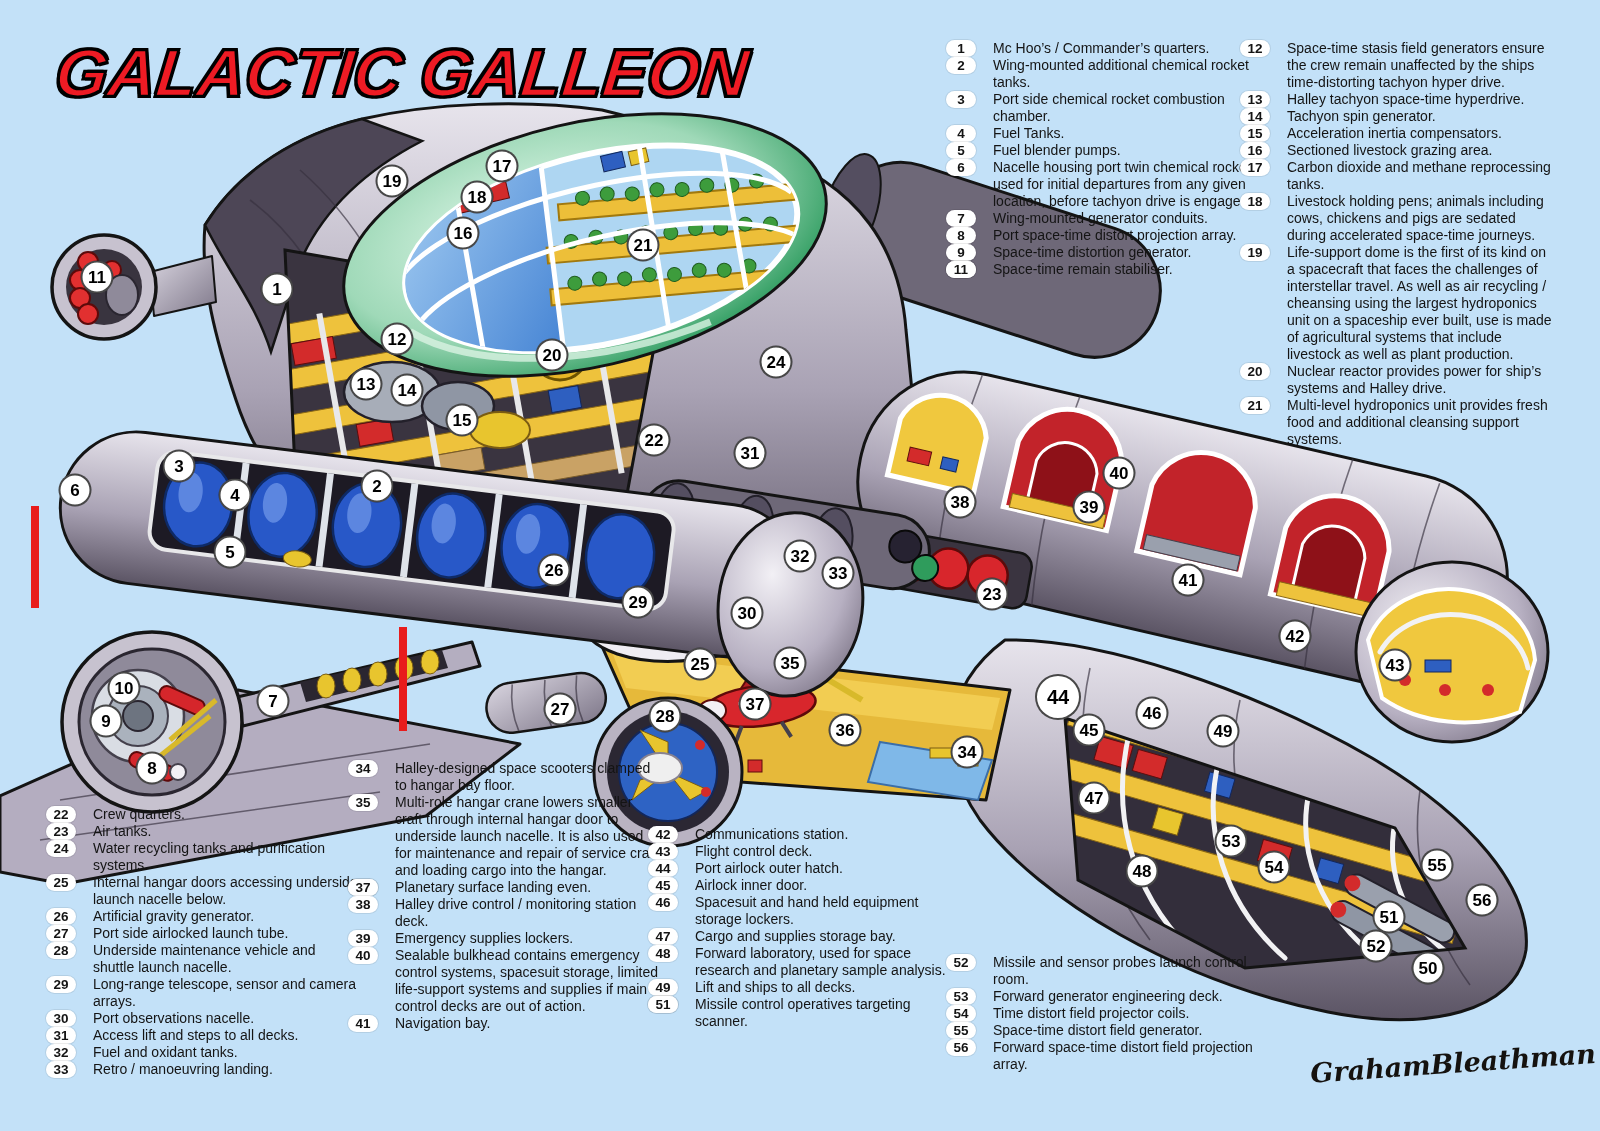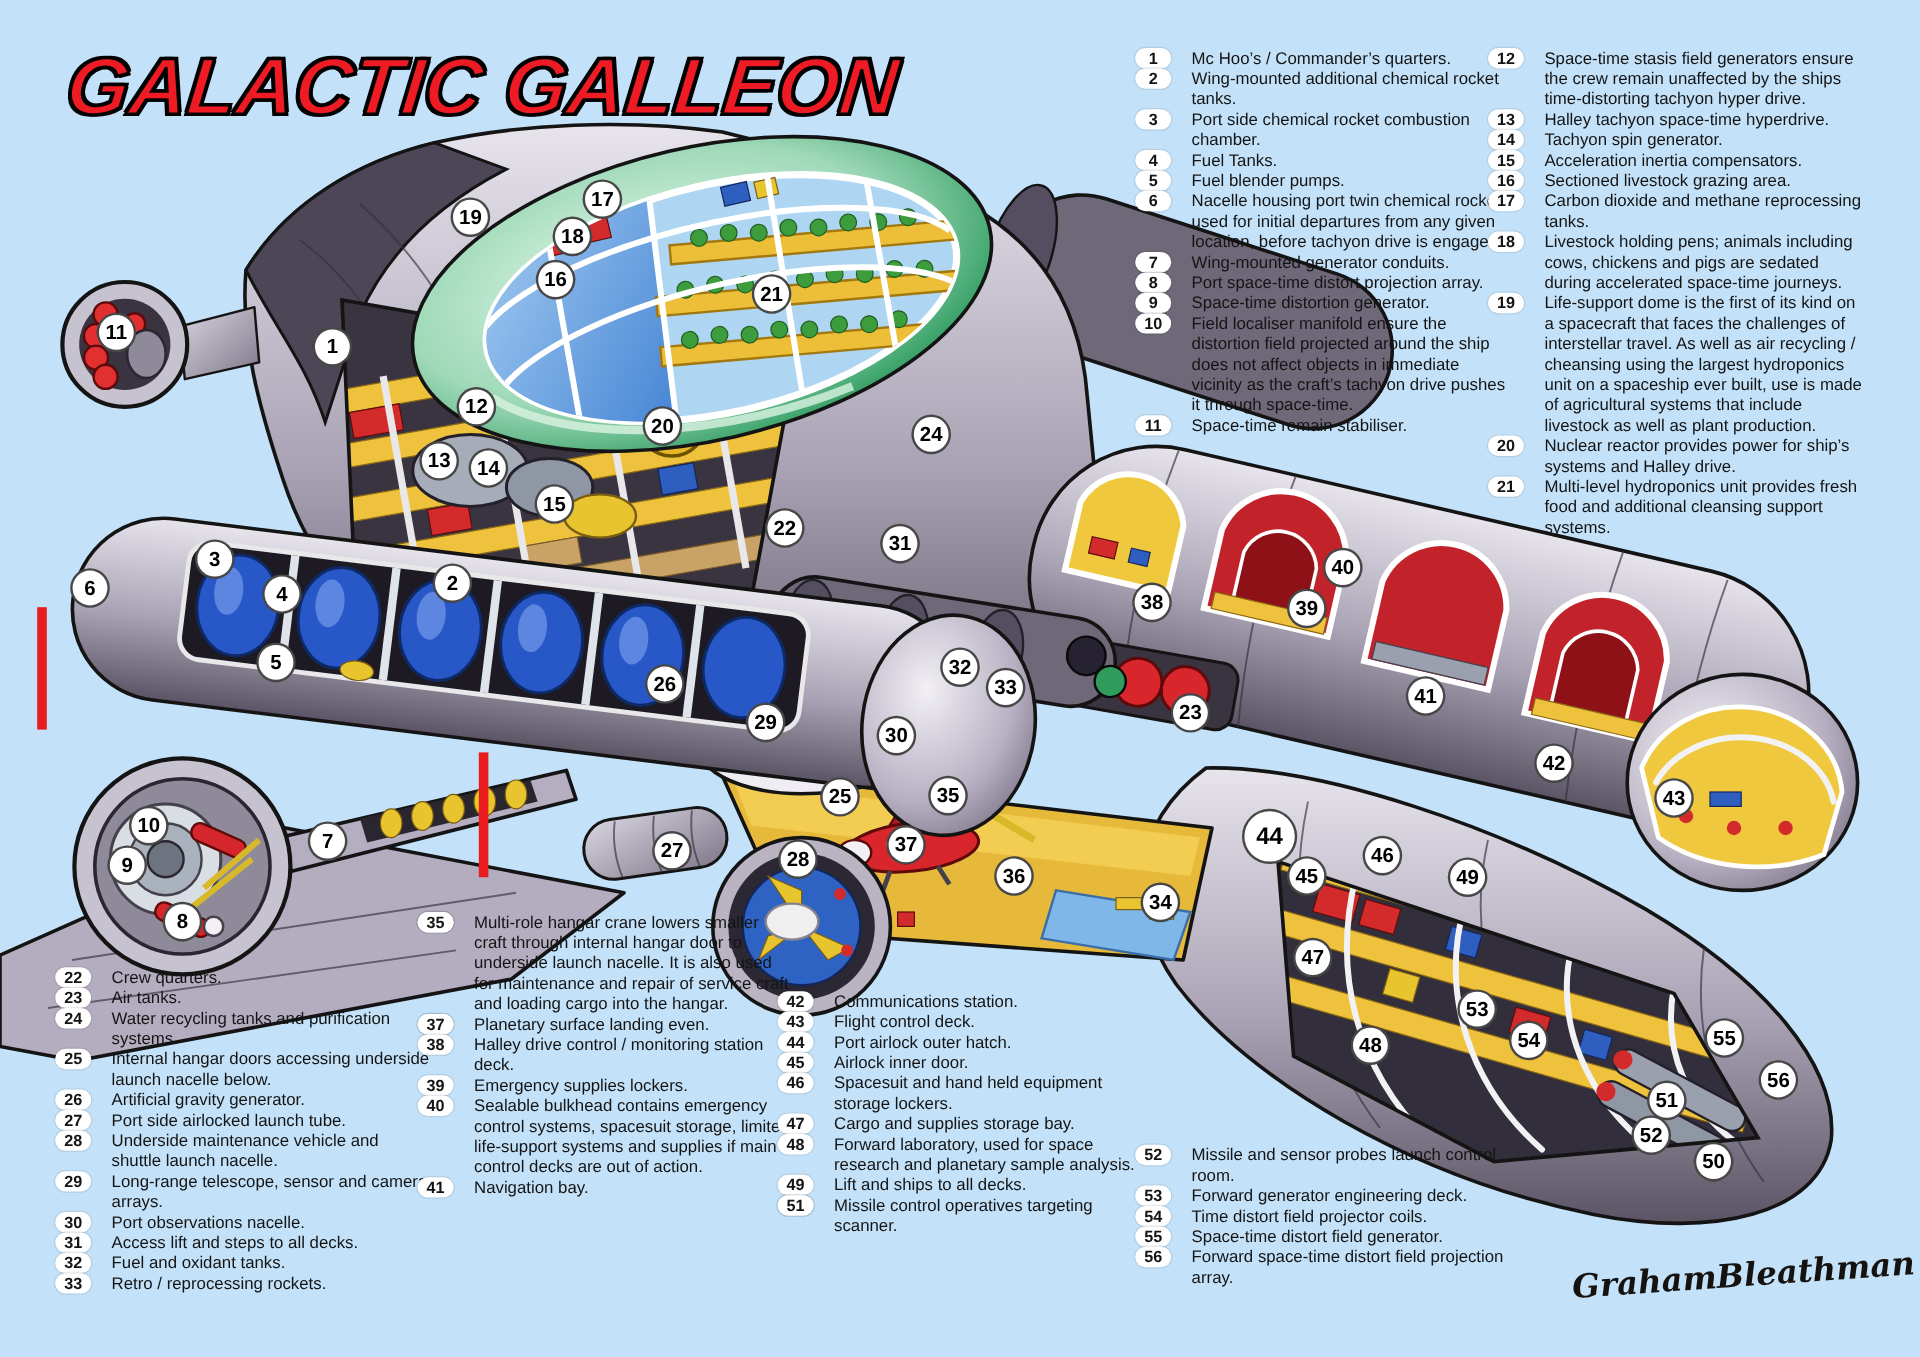--- a/index.html
+++ b/index.html
@@ -476,21 +476,20 @@
       <div class="li">
         <span class="num">8</span>
         <span class="tx">Port space-time distort projection array.</span>
       </div>
       <div class="li">
         <span class="num">9</span>
         <span class="tx">Space-time distortion generator.</span>
       </div>
       <div class="li">
         <span class="num">10</span>
-        <span class="tx">Field localiser manifold ensure the distortion field projected around the ship does not affect objects in immediate vicinity as the craft’s tachyon drive pushes it through space-time.</span>
       </div>
       <div class="li">
         <span class="num">11</span>
         <span class="tx">Space-time remain stabiliser.</span>
       </div>
     </div>
   <div class="legend" id="legend-b">
       <div class="li">
         <span class="num">12</span>
         <span class="tx">Space-time stasis field generators ensure the crew remain unaffected by the ships time-distorting tachyon hyper drive.</span>
@@ -572,26 +571,27 @@
       <div class="li">
         <span class="num">31</span>
         <span class="tx">Access lift and steps to all decks.</span>
       </div>
       <div class="li">
         <span class="num">32</span>
         <span class="tx">Fuel and oxidant tanks.</span>
       </div>
       <div class="li">
         <span class="num">33</span>
-        <span class="tx">Retro / reprocessing rockets.</span>
+        <span class="tx">Retro / manoeuvring landing.</span>
       </div>
     </div>
   <div class="legend" id="legend-d">
       <div class="li">
         <span class="num">34</span>
+        <span class="tx">Halley-designed space scooters clamped to hangar bay floor.</span>
       </div>
       <div class="li">
         <span class="num">35</span>
         <span class="tx">Multi-role hangar crane lowers smaller craft through internal hangar door to underside launch nacelle.  It is also used for maintenance and repair of service craft and loading cargo into the hangar.</span>
       </div>
       <div class="li">
         <span class="num">36</span>
       </div>
       <div class="li">
         <span class="num">37</span>

